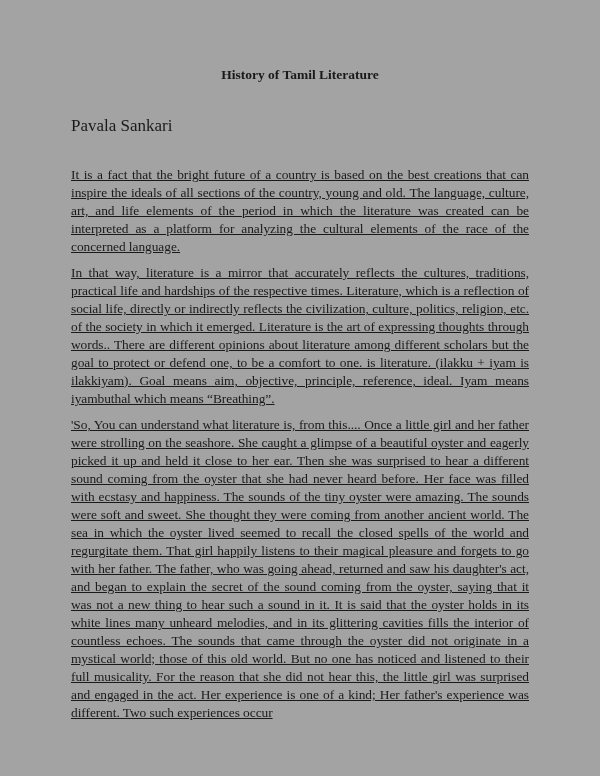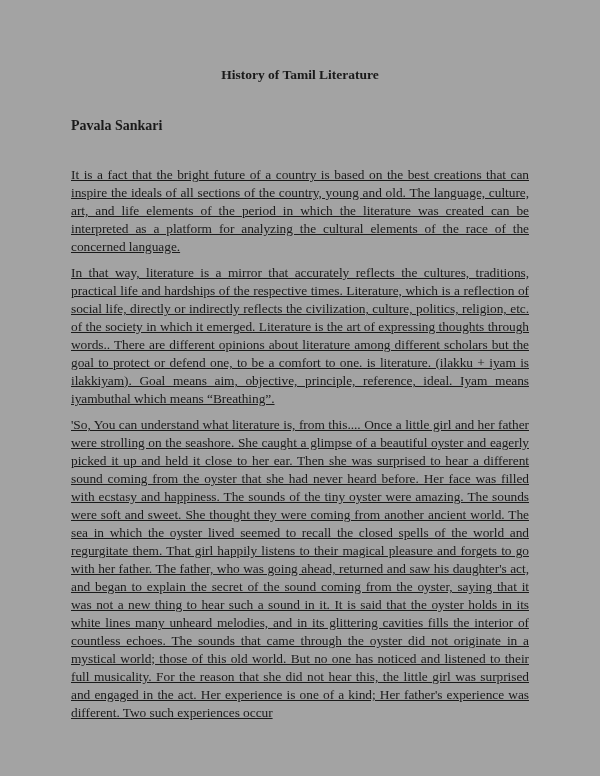--- a/index.html
+++ b/index.html
@@ -8,21 +8,21 @@
       position: absolute; left: 0; top: 0; width: 600px; height: 776px;
       background: #a3a3a3; color: #1a1a1a;
       font-family: "Liberation Serif", "DejaVu Serif", serif;
     }
     .title {
       position: absolute; top: 66px; left: 0; width: 600px;
       text-align: center; font-weight: bold; font-size: 13.5px; line-height: 18px;
     }
     .author {
       position: absolute; top: 117px; left: 71px;
-      font-size: 14px; line-height: 18px; font-weight: bold;
+      font-size: 17px; line-height: 18px;
     }
     .body {
       position: absolute; top: 166px; left: 71px; width: 458px; text-decoration: underline;
     }
     .para {
       margin: 0 0 8px 0;
       font-size: 13.4px; line-height: 18px;
       text-align: justify; text-align-last: left;
       letter-spacing: -0.05px;
     }

